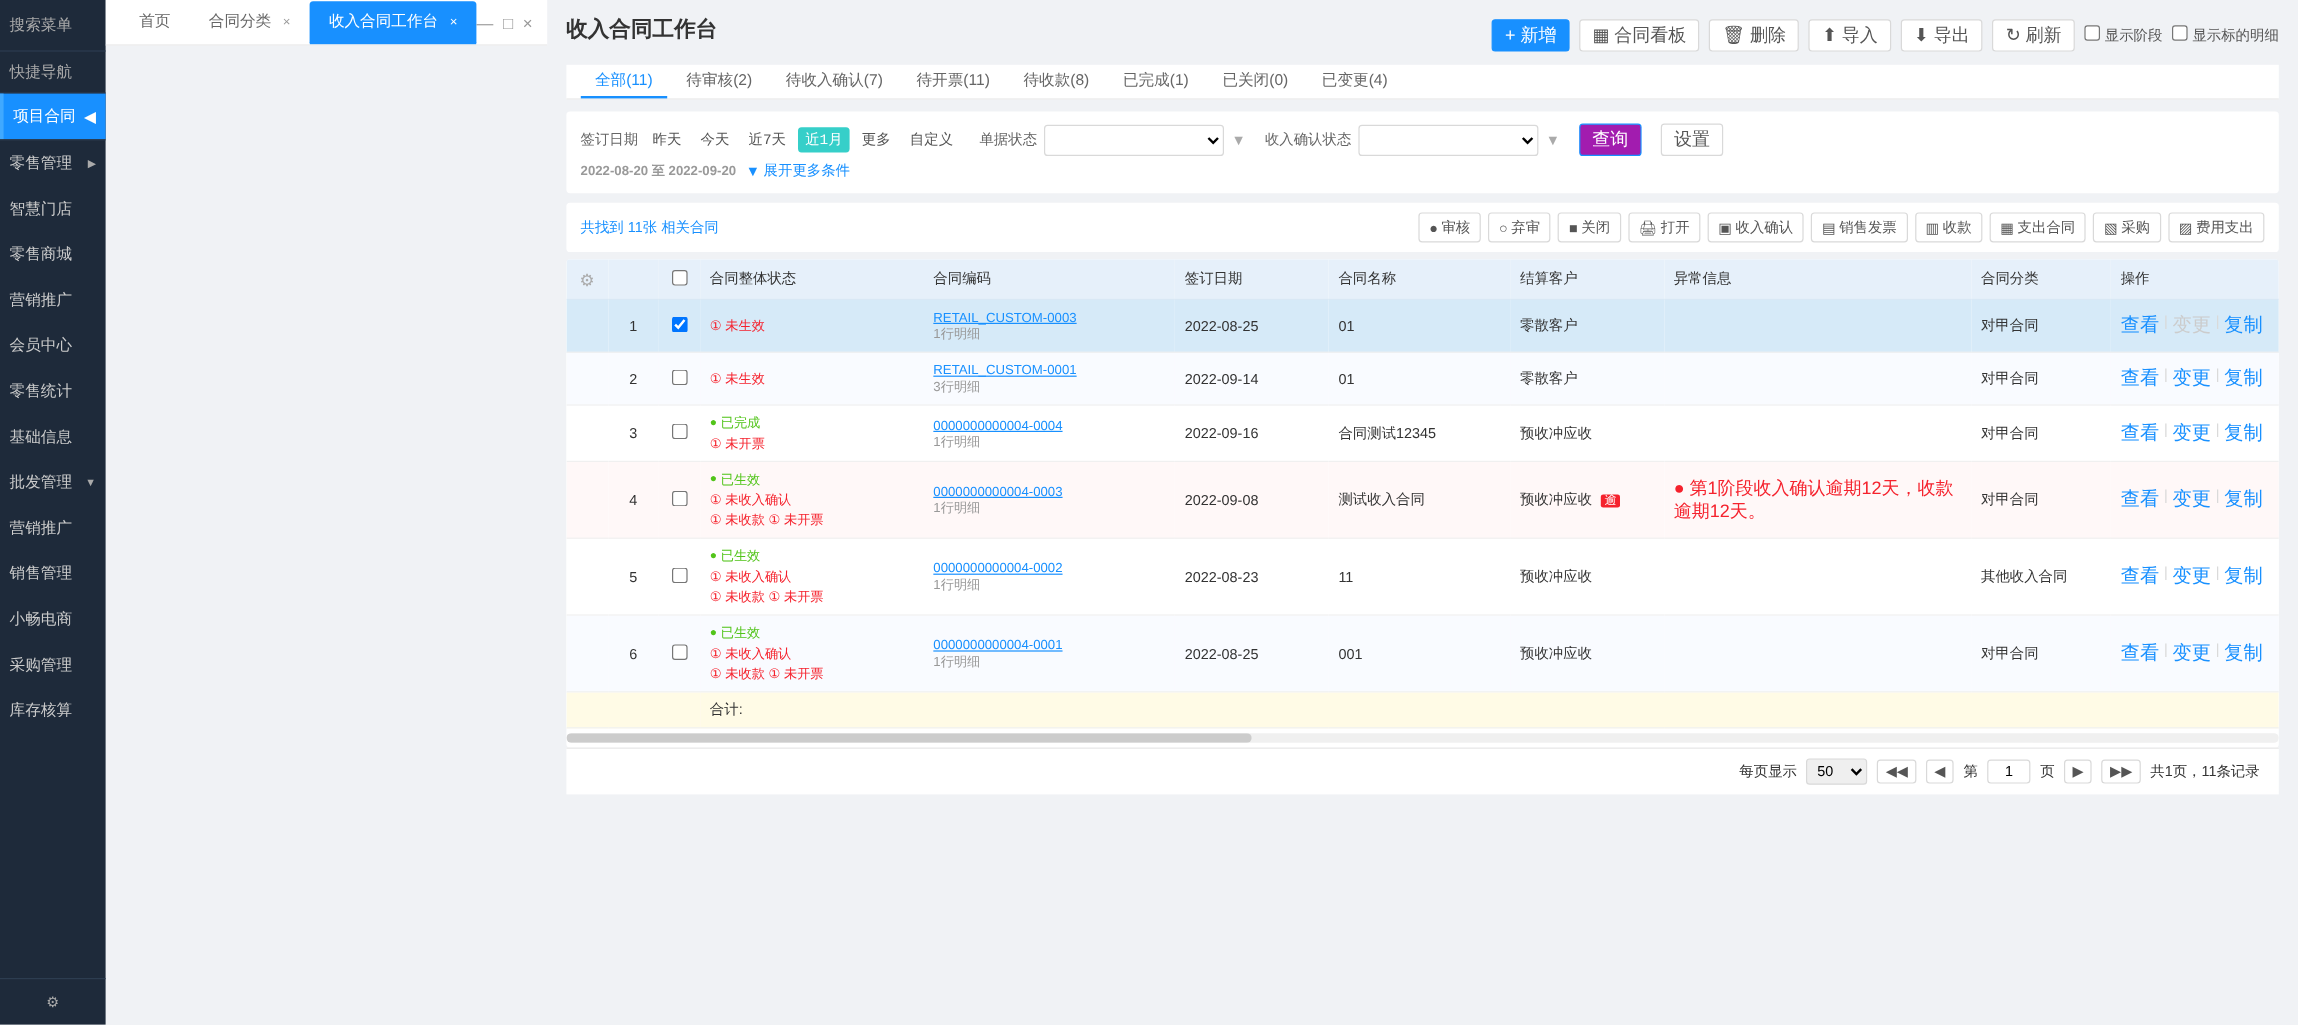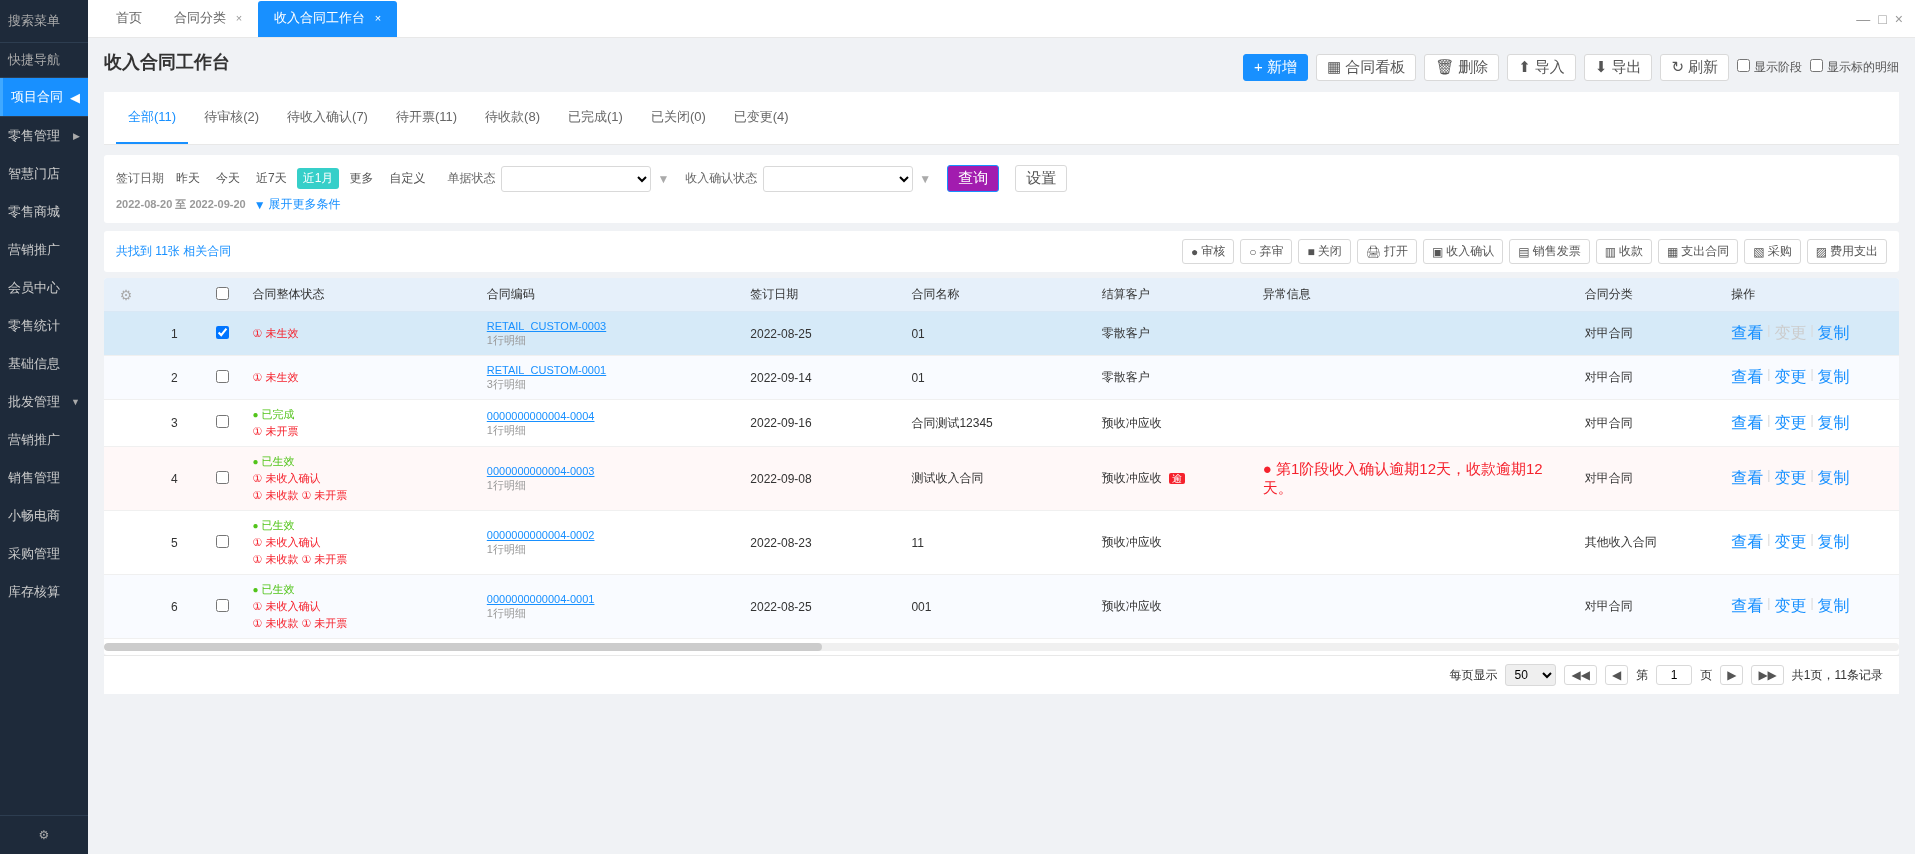--- a/index.html
+++ b/index.html
@@ -12,46 +12,46 @@
     .sidebar-search { padding: 12px 8px; font-size: 13px; color: #aaa; cursor: pointer; border-bottom: 1px solid #2d3d50; }
     .sidebar-nav { padding: 8px; font-size: 13px; color: #aaa; cursor: pointer; border-bottom: 1px solid #2d3d50; }
     .sidebar-item { padding: 10px 8px; font-size: 13px; color: #ccc; cursor: pointer; display: flex; align-items: center; justify-content: space-between; }
     .sidebar-item.active { background: #1890ff; color: #fff; border-left: 3px solid #40a9ff; }
     .sidebar-item.with-arrow::after { content: '▶'; font-size: 9px; color: #aaa; }
     .sidebar-item.expanded::after { content: '▼'; font-size: 9px; color: #aaa; }
     .sidebar-bottom { margin-top: auto; padding: 12px 8px; border-top: 1px solid #2d3d50; color: #aaa; cursor: pointer; text-align: center; }
     .sidebar-divider { height: 1px; background: #2d3d50; }
 
     
-    .main-area { flex: 1; display: flex; flex-direction: column; overflow: hidden; }
+    .main-area { flex: 1; display: flex; flex-direction: row; overflow: hidden; }
 
     
     .top-tabs { background: #fff; border-bottom: 1px solid #e8e8e8; display: flex; align-items: center; padding: 0 12px; height: 38px; position: relative; }
     .top-tab { padding: 8px 16px; font-size: 13px; cursor: pointer; color: #666; border-bottom: 2px solid transparent; }
     .top-tab.active { background: #1890ff; color: #fff; border-radius: 3px 3px 0 0; border-bottom: 2px solid #1890ff; }
     .top-tab-close { margin-left: 6px; color: #999; font-size: 11px; cursor: pointer; }
     .tab-end-icons { margin-left: auto; display: flex; gap: 8px; color: #999; font-size: 14px; cursor: pointer; }
 
     
     .page-content { flex: 1; padding: 12px 16px; background: #f0f2f5; overflow: auto; }
 
     .page-title { font-size: 18px; font-weight: bold; color: #333; margin-bottom: 10px; }
 
     
     .filter-tabs { display: flex; align-items: center; gap: 4px; margin-bottom: 10px; border-bottom: 1px solid #e8e8e8; background: #fff; padding: 0 12px; }
-    .filter-tab { padding: 16px 12px; font-size: 13px; cursor: pointer; color: #666; border-bottom: 2px solid transparent; white-space: nowrap; }
+    .filter-tab { padding: 4px 12px; font-size: 13px; cursor: pointer; color: #666; border-bottom: 2px solid transparent; white-space: nowrap; }
     .filter-tab.active { color: #1890ff; border-bottom: 2px solid #1890ff; font-weight: 500; }
 
     
     .search-bar { background: #fff; padding: 10px 12px; margin-bottom: 8px; border-radius: 3px; }
     .search-row { display: flex; align-items: center; gap: 16px; flex-wrap: wrap; }
     .search-group { display: flex; align-items: center; gap: 6px; }
     .search-label { color: #666; font-size: 12px; white-space: nowrap; }
     .date-filter-btns { display: flex; gap: 4px; align-items: center; }
-    .date-btn { padding: 2px 6px; font-size: 12px; color: #555; cursor: pointer; border-radius: 3px; }
+    .date-btn { padding: 2px 6px; font-size: 12px; color: #555; cursor: pointer; border-radius: 3px; font-family: Liberation Mono, monospace; }
     .date-btn.active { background: #36cfc9; color: #fff; border-radius: 3px; text-align: center; }
     .search-select { border: 1px solid #d9d9d9; border-radius: 3px; padding: 3px 8px; font-size: 12px; min-width: 150px; height: 26px; background: #fff; }
     .expand-btn { color: #1890ff; font-size: 12px; cursor: pointer; display: flex; align-items: center; gap: 3px; }
 
     
     .toolbar { background: #fff; padding: 8px 12px; margin-bottom: 6px; border-radius: 3px; display: flex; align-items: center; justify-content: space-between; }
     .toolbar-left { font-size: 12px; color: #666; }
     .toolbar-left span { color: #1890ff; }
     .toolbar-right { display: flex; gap: 6px; flex-wrap: wrap; }
     .toolbar-btn { padding: 3px 8px; font-size: 12px; border: 1px solid #d9d9d9; border-radius: 3px; background: #fff; color: #555; cursor: pointer; display: flex; align-items: center; gap: 3px; white-space: nowrap; }
@@ -580,20 +580,24 @@
                 <div class="action-btns">
                   <span class="action-btn">查看</span>
                   <span class="divider">|</span>
                   <span class="action-btn">变更</span>
                   <span class="divider">|</span>
                   <span class="action-btn">复制</span>
                 </div>
               </td>
             </tr>
 
+            <tr class="total-row">
+              <td colspan="3"></td>
+              <td colspan="8">合计:</td>
+            </tr>
           </tbody>
         </table>
 
         <div class="hscroll">
           <div class="hscroll-bar"></div>
         </div>
       </div>
 
       <div class="pagination">
         <span>每页显示</span>

